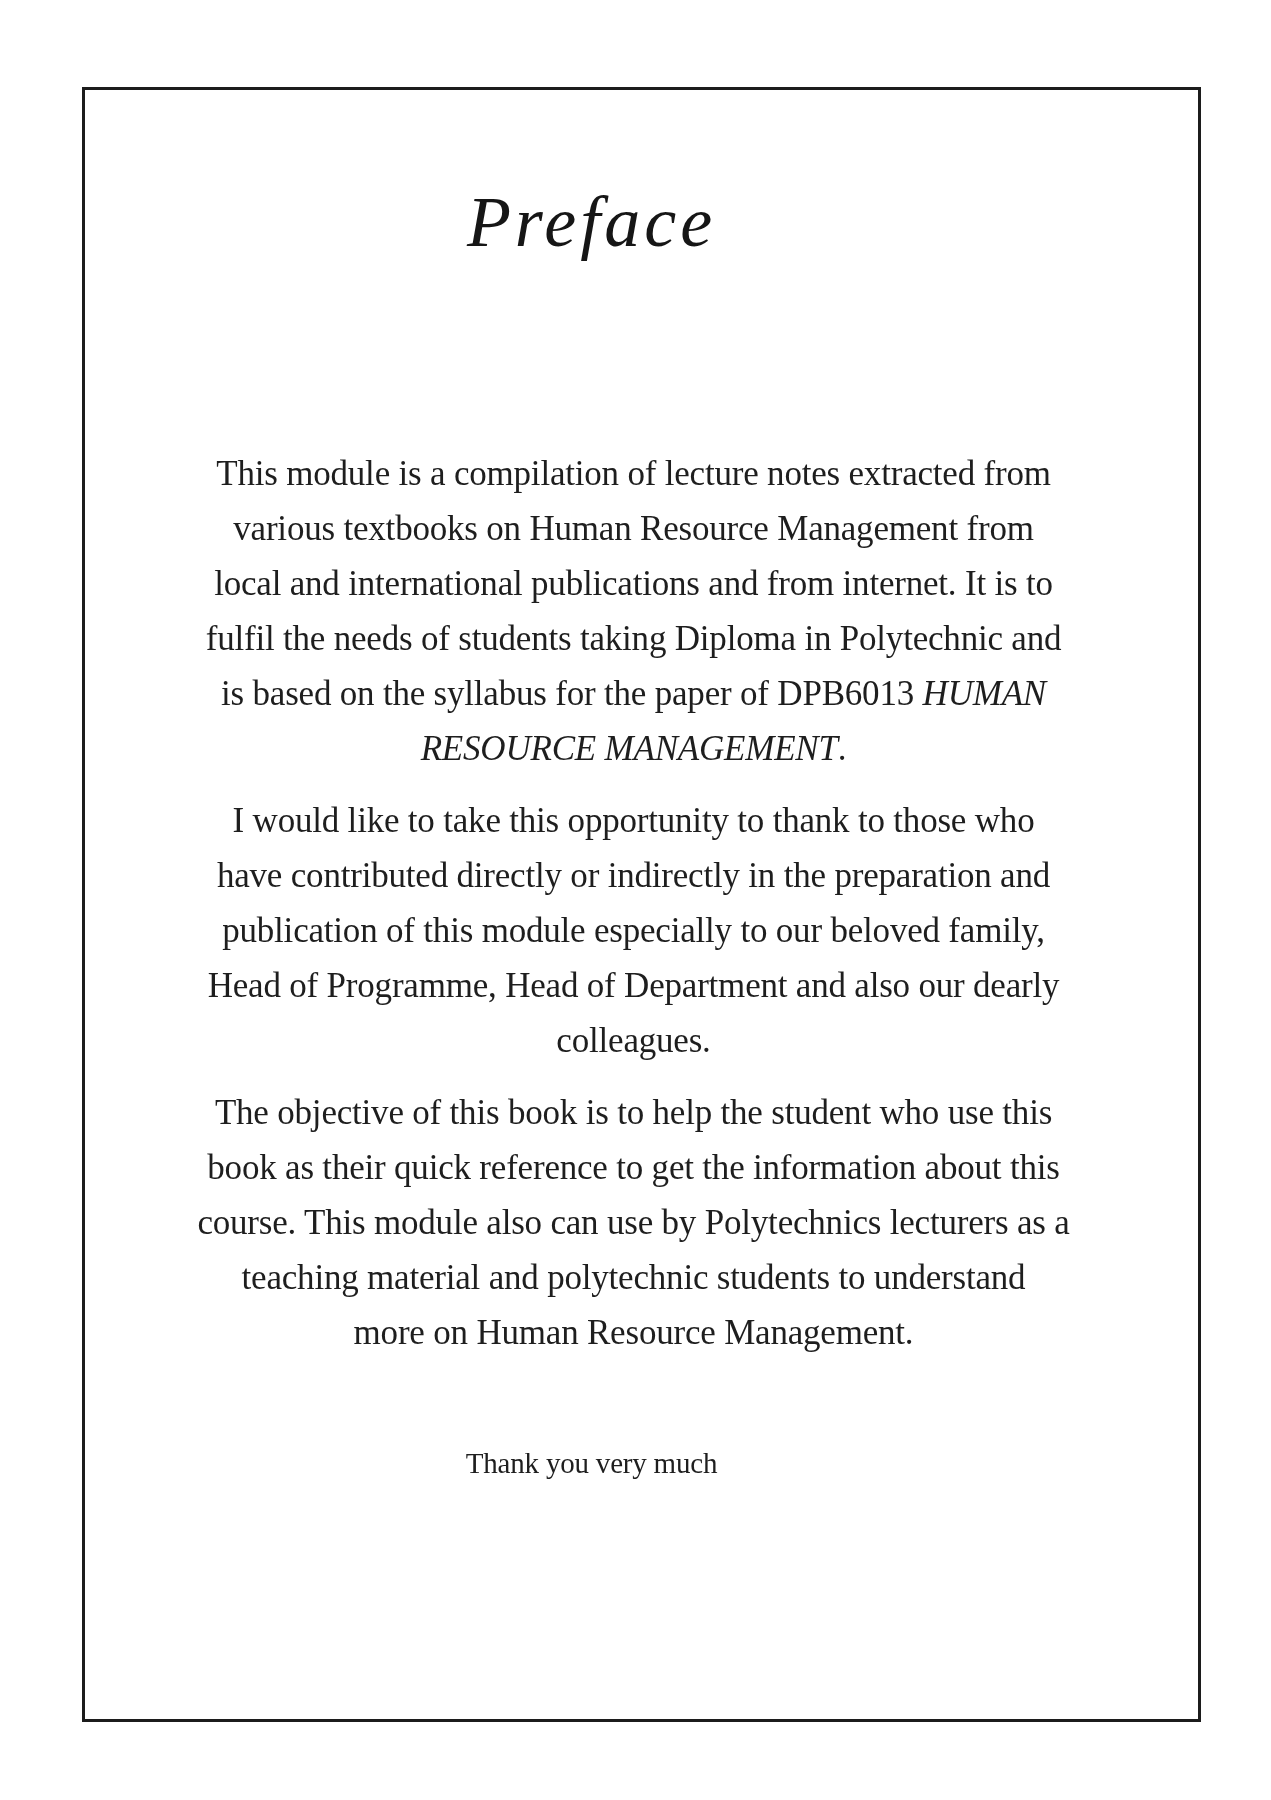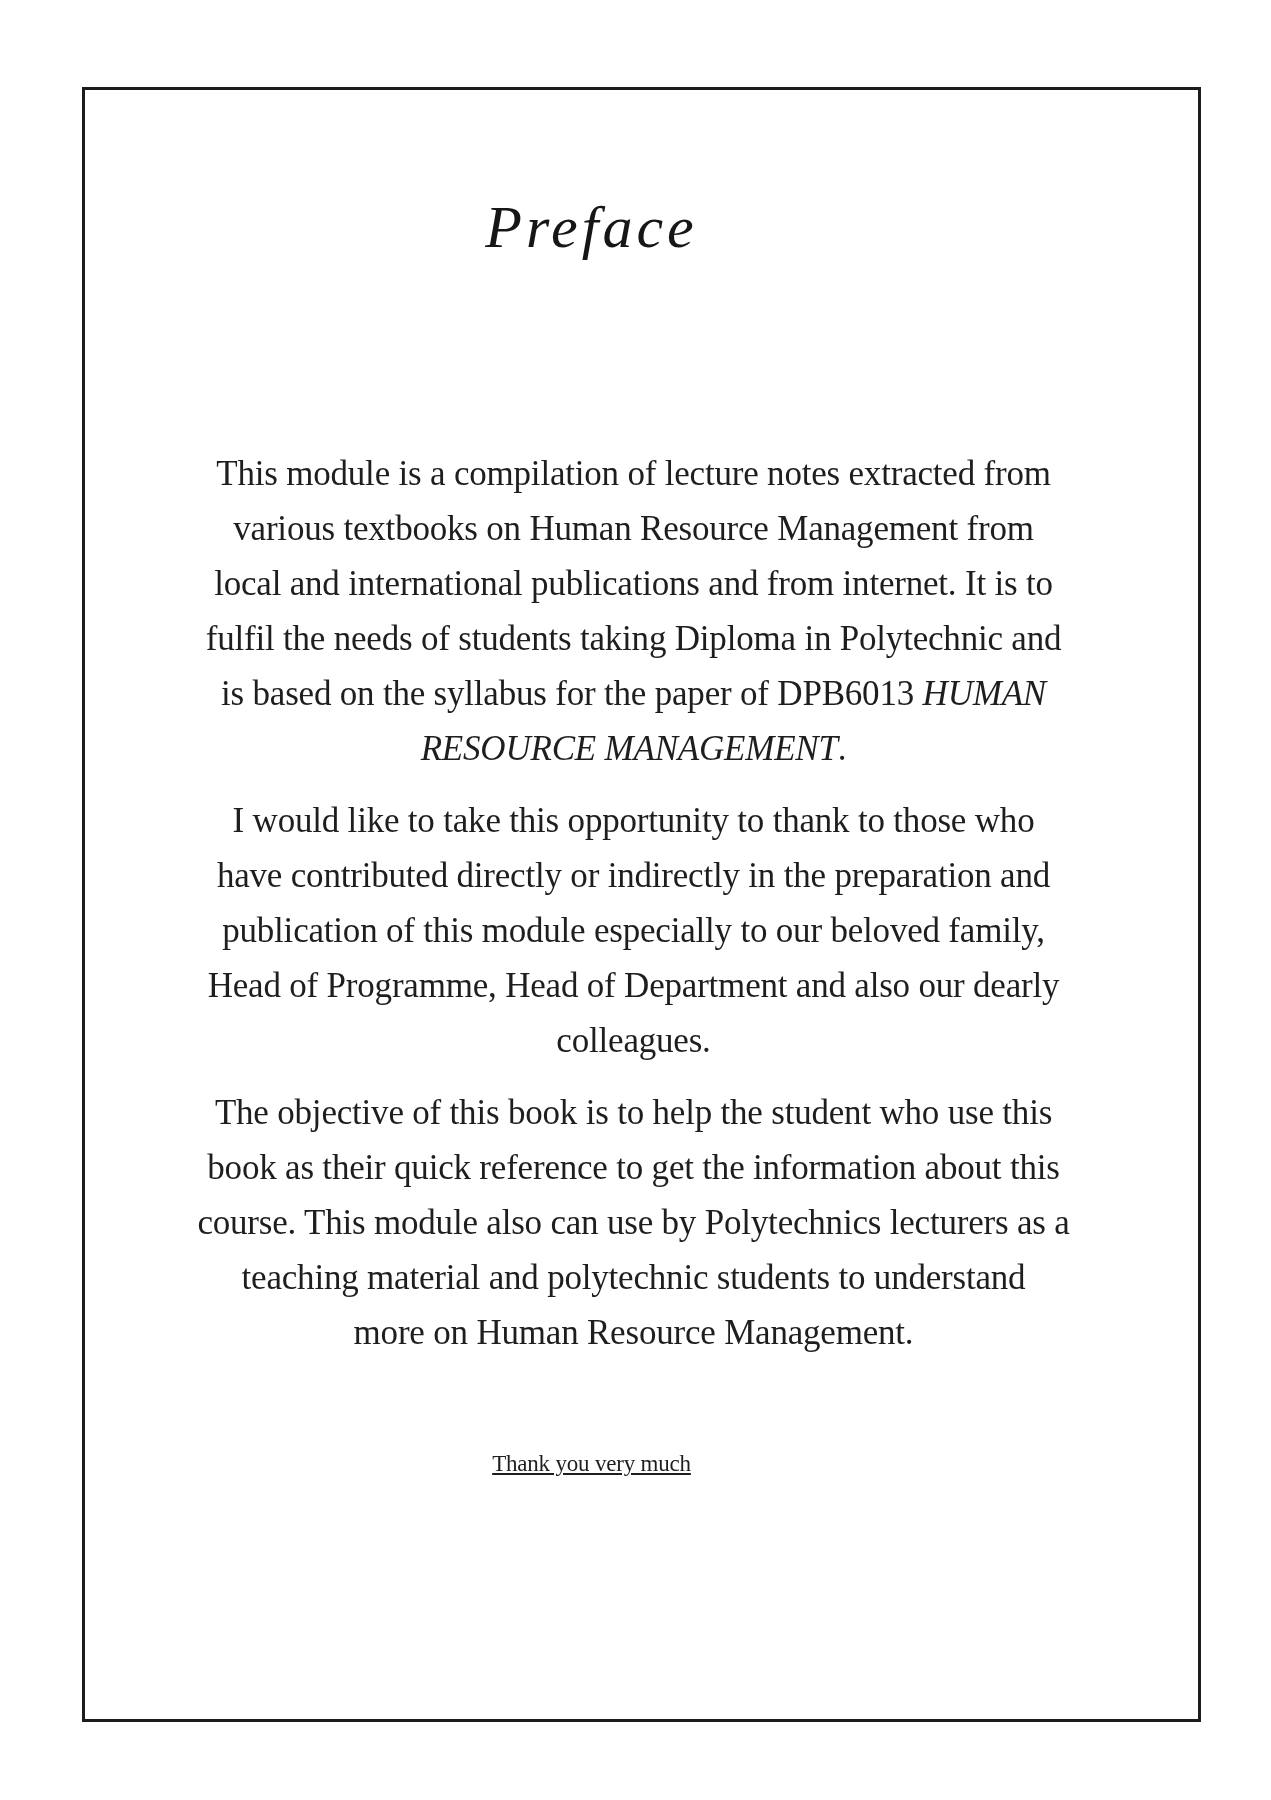--- a/index.html
+++ b/index.html
@@ -20,25 +20,25 @@
     height: 1635px;
     border: 3px solid #1c1c1c;
     box-sizing: border-box;
     background: #ffffff;
   }
   .title {
     position: absolute;
     top: 95px;
     left: 0;
     right: 0;
-    margin: 12px;
+    margin: 1px;
     text-align: center;
     font-style: italic;
     font-weight: 400;
-    font-size: 60px;
+    font-size: 72px;
     line-height: 1;
     letter-spacing: 4px;
     color: #161616;
     transform: translateX(-50px);
   }
   .content {
     position: absolute;
     top: 356px;
     left: 0;
     right: 0;
@@ -47,25 +47,24 @@
   .para {
     margin: 0 16px 17px 0;
     font-size: 35px;
     line-height: 55px;
     letter-spacing: -0.2px;
     white-space: pre-line;
   }
   .caps-italic { font-style: italic; }
   .closing {
     margin: 76px 0 0 0;
-    font-size: 23px;
+    font-size: 29px;
     line-height: 55px;
     letter-spacing: -0.2px;
     transform: translateX(-50px);
-    text-decoration: underline;
   }
 </style>
 </head>
 <body>
 
 <div class="page">
   <div class="frame">
     <h1 class="title">Preface</h1>
     <div class="content">
       <p class="para"><span>This module is a compilation of lecture notes extracted from

